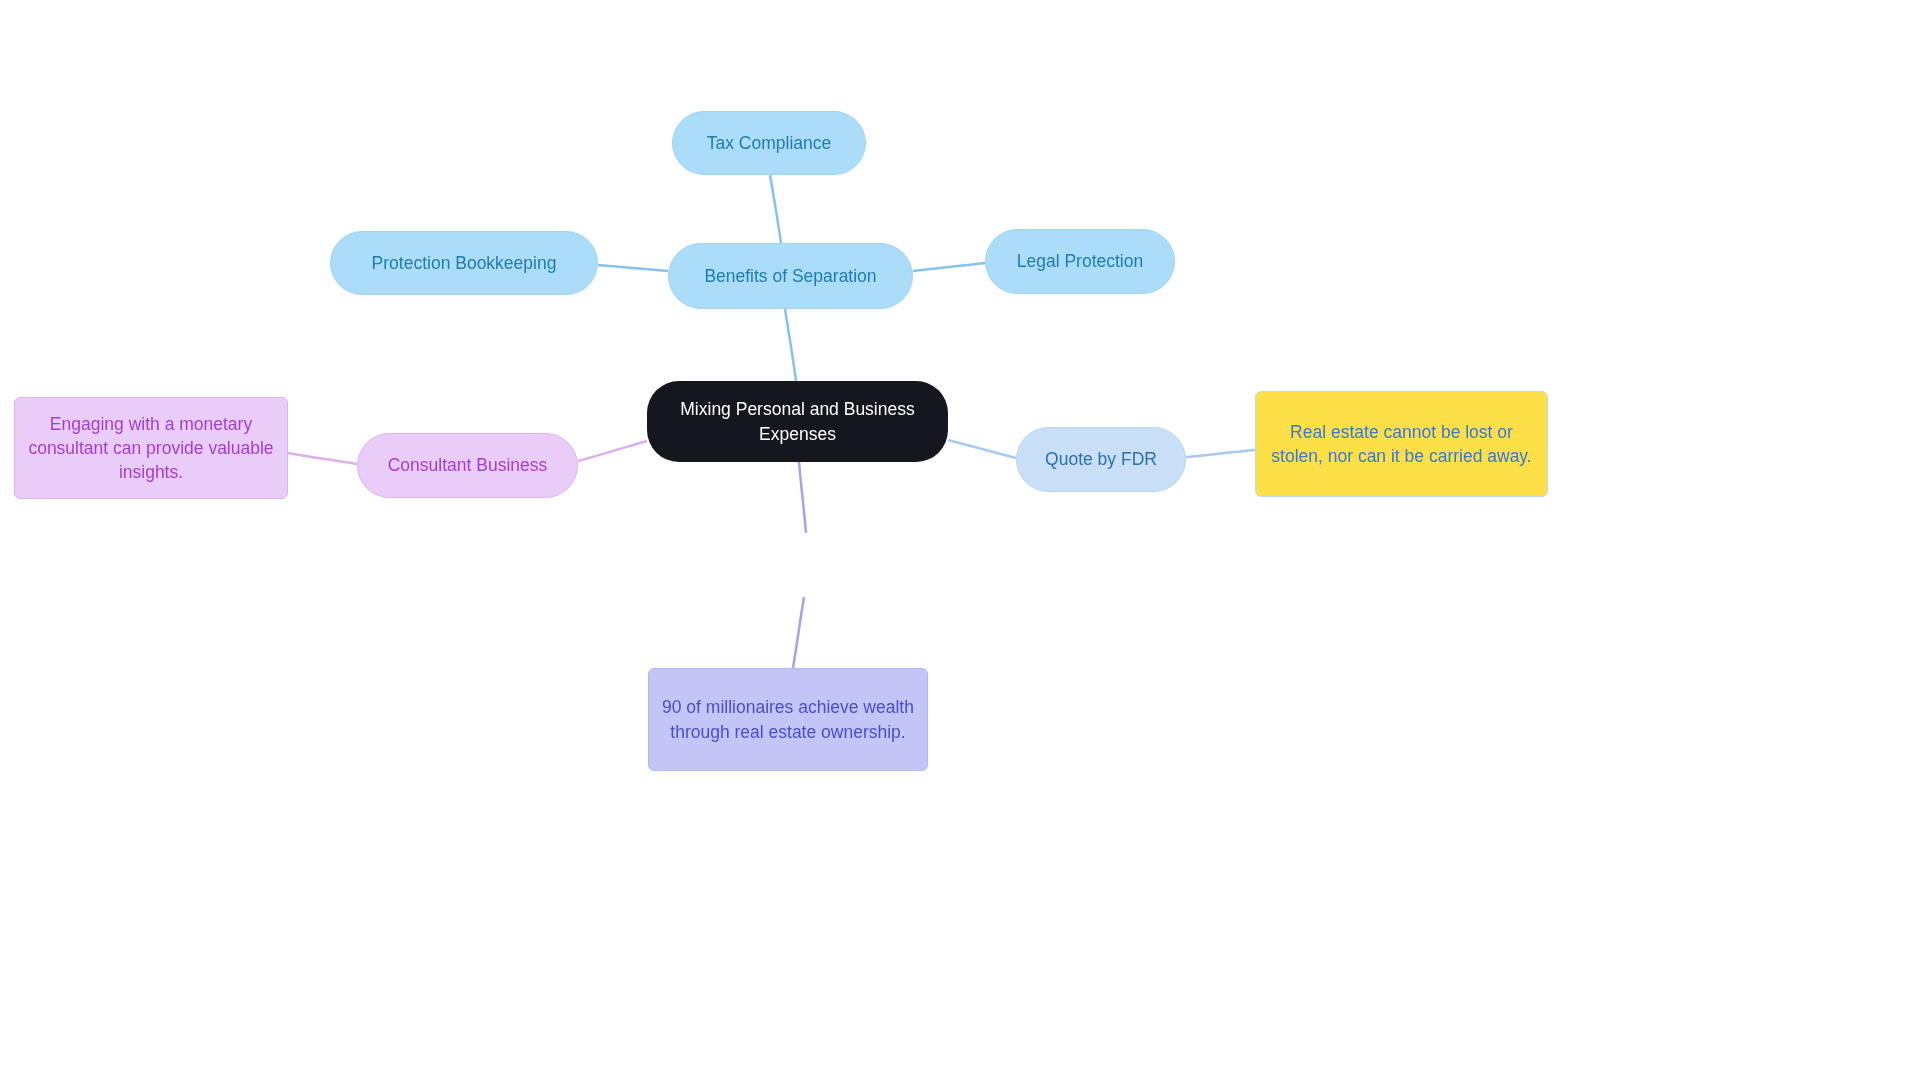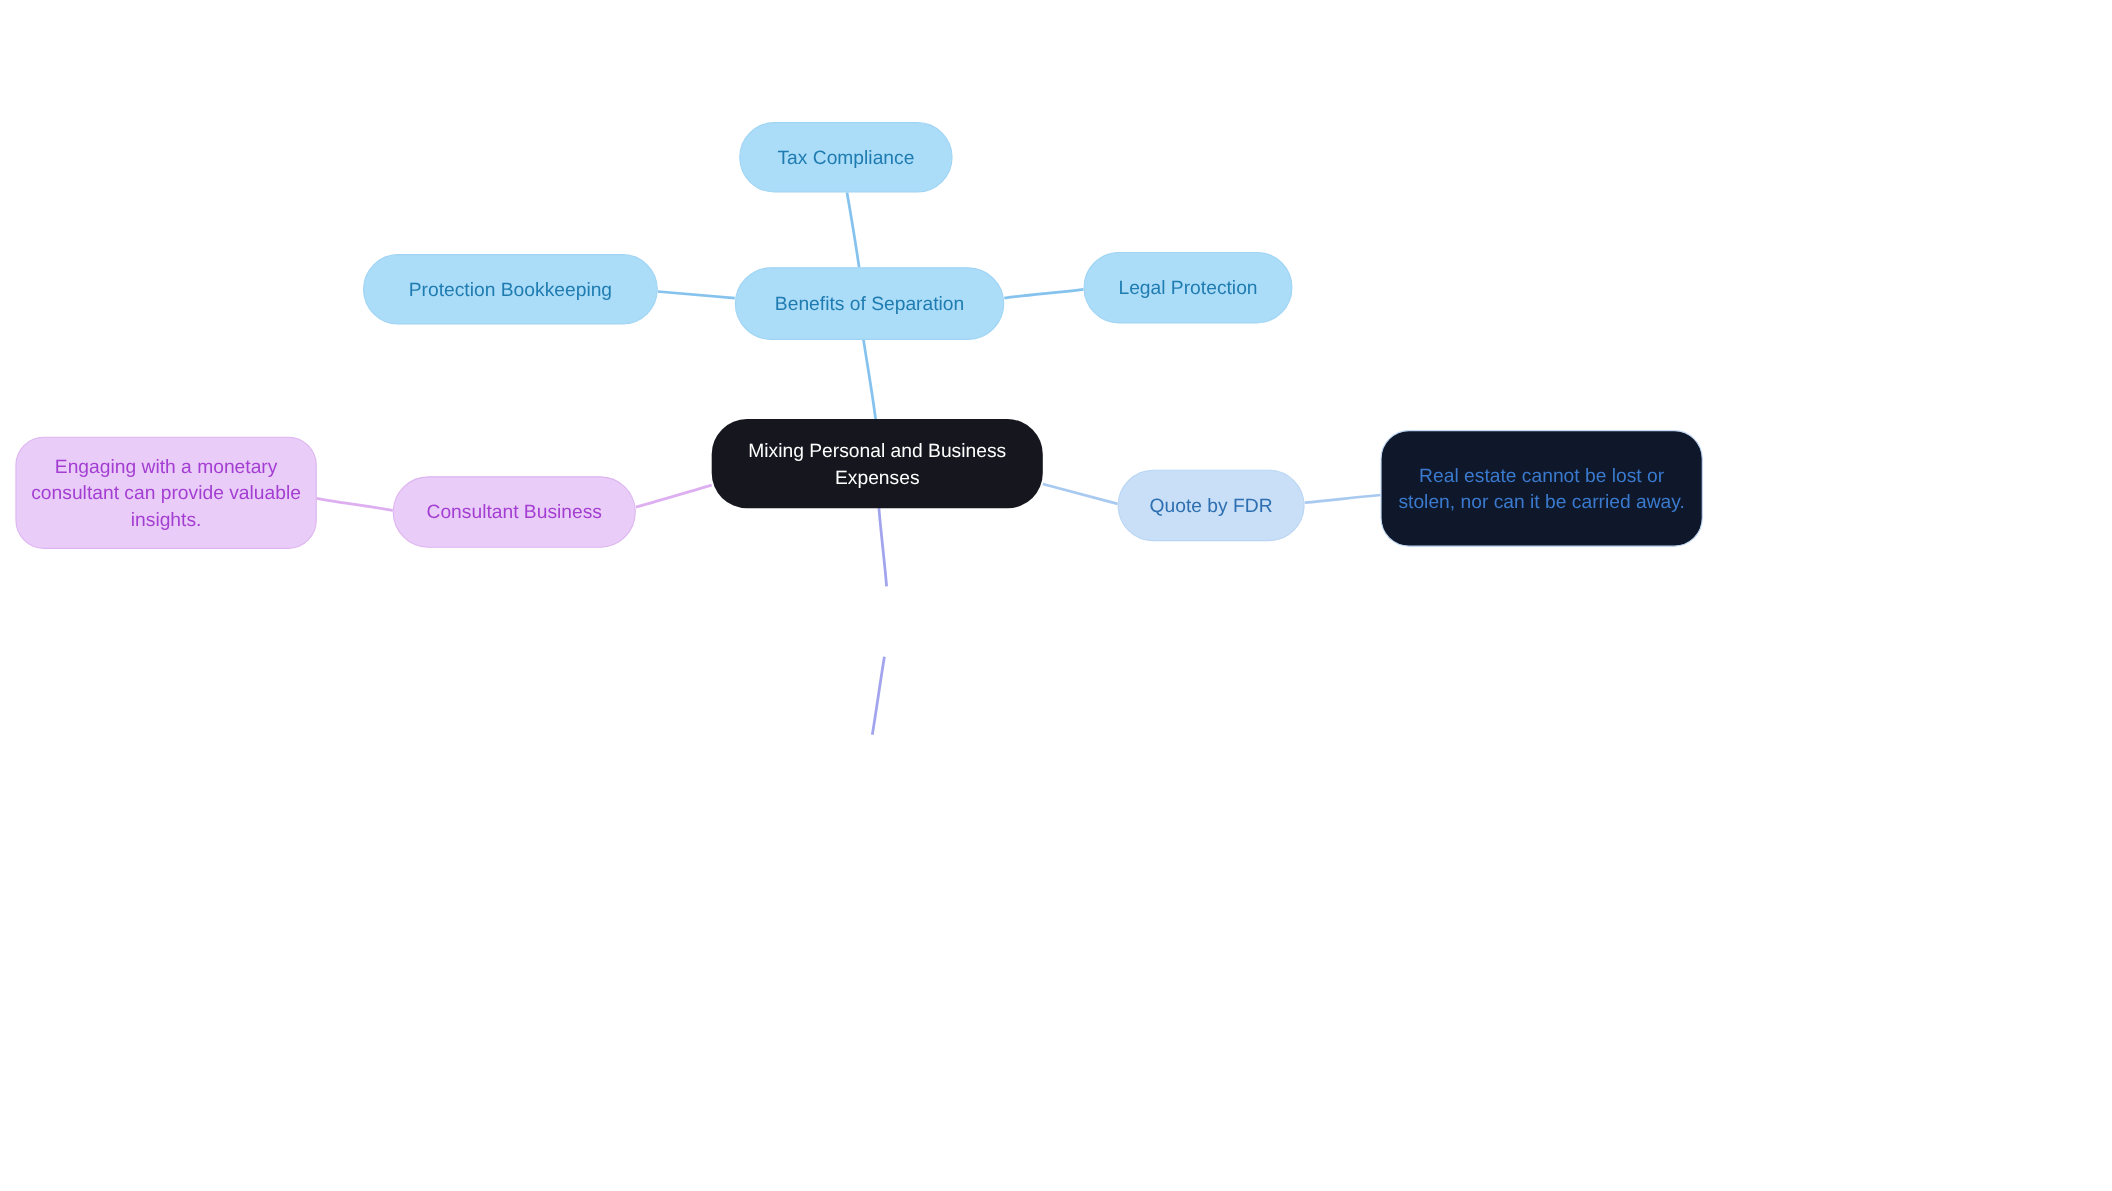--- a/index.html
+++ b/index.html
@@ -30,25 +30,25 @@
     box-sizing: border-box;
     font-size: 17.5px;
     line-height: 1.38;
     padding: 8px 20px;
     cursor: pointer;
     user-select: none;
   }
   
   .pill { border-radius: 34px; }
   
-  .note { border-radius: 26px; padding: 12px 12px; }
+  .note { border-radius: 6px; padding: 12px 12px; }
 
   .blue   { background: #abdcf8; color: #1f7cb1; border: 1px solid #9fd4f4; }
   .blue2  { background: #c8dff7; color: #2d6fb0; border: 1px solid #b9d5f3; }
-  .blue3  { background: #0f172a; color: #3a7ace; border: 1px solid #c0d8f6; }
+  .blue3  { background: #fde047; color: #3a7ace; border: 1px solid #c0d8f6; }
   .purple { background: #e9cdf8; color: #a43ed2; border: 1px solid #ddb4f0; }
   .peri   { background: #c5c7f6; color: #3e42c0; border: 1px solid #b6b8f1; }
   .peri2  { background: #c4c5f7; color: #4a4ec9; border: 1px solid #b5b6f2; }
 
   .center-node {
     background: #16161f;
     color: #ffffff;
     border-radius: 32px;
     font-size: 17.5px;
     padding: 10px 28px;
@@ -97,14 +97,15 @@
 
   <div class="node pill blue2" id="n-quote">Quote by FDR</div>
 
   <div class="node note blue3" id="n-quotenote">Real estate cannot be lost or stolen, nor can it be carried away.</div>
 
   <div class="node pill purple" id="n-consult">Consultant Business</div>
 
   <div class="node note purple" id="n-consnote">Engaging with a monetary consultant can provide valuable insights.</div>
 
 
+  <div class="node note peri2" id="n-statsnote">90 of millionaires achieve wealth through real estate ownership.</div>
 
 </div>
 
 </body></html>

